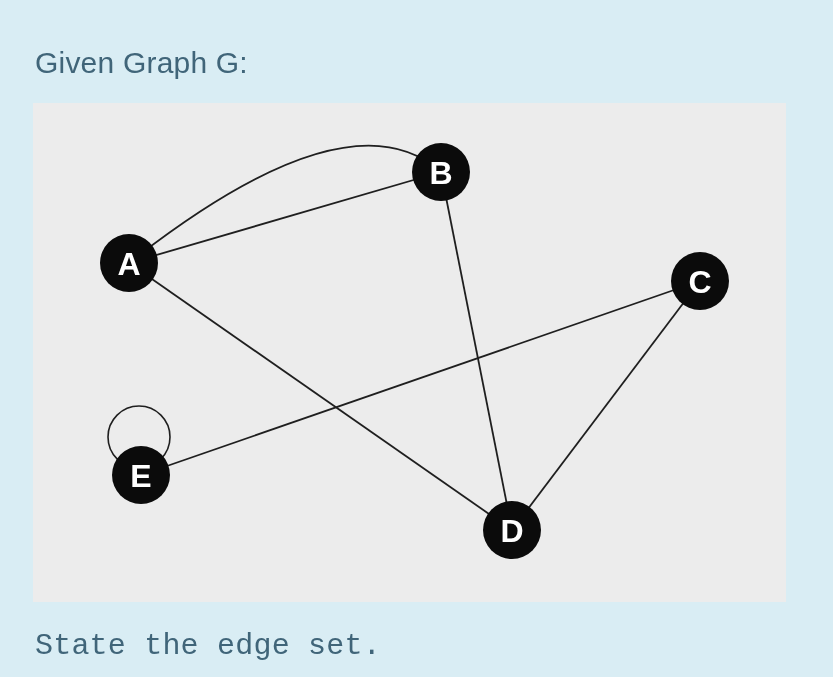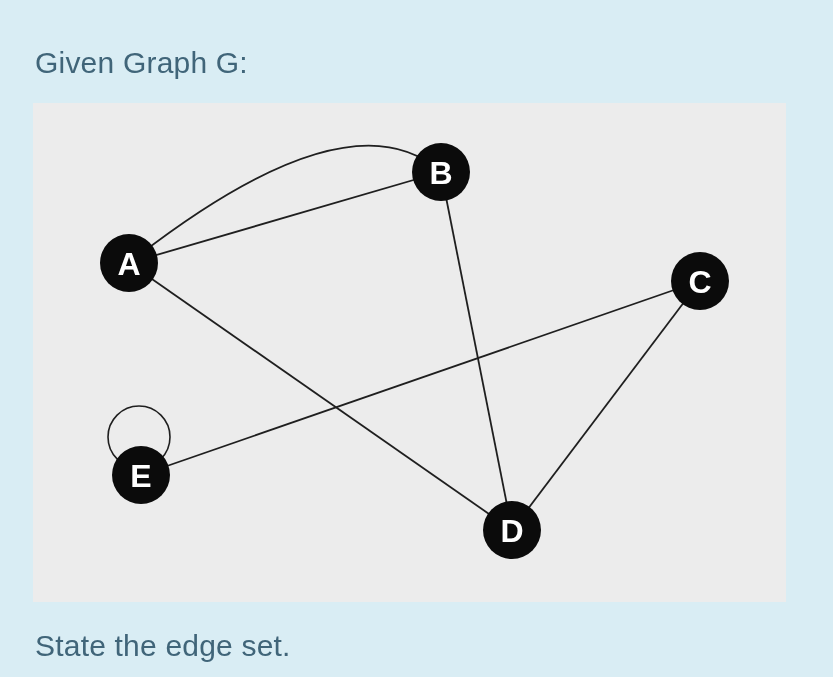--- a/index.html
+++ b/index.html
@@ -49,20 +49,21 @@
     height: 499px;
   }
   .prompt {
     position: absolute;
     left: 35px;
     top: 613px;
     font-size: 30px;
     font-weight: 400;
     color: var(--text-color);
     letter-spacing: 0.2px;
+    font-family: Liberation Mono, monospace;
   }
 </style>
 </head>
 <body>
 
 <div class="page">
   <div class="title">Given Graph G:</div>
 
   <div class="panel">
     <svg id="graph" viewBox="0 0 753 499" xmlns="http://www.w3.org/2000/svg">

